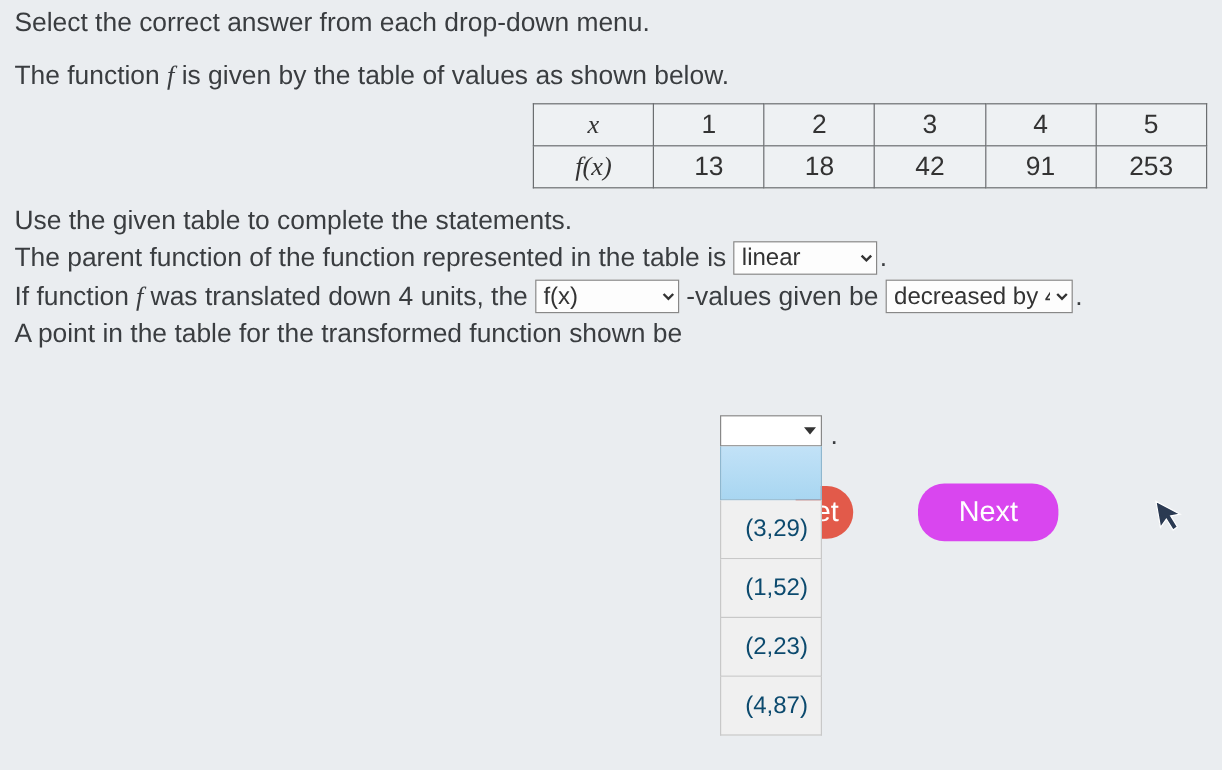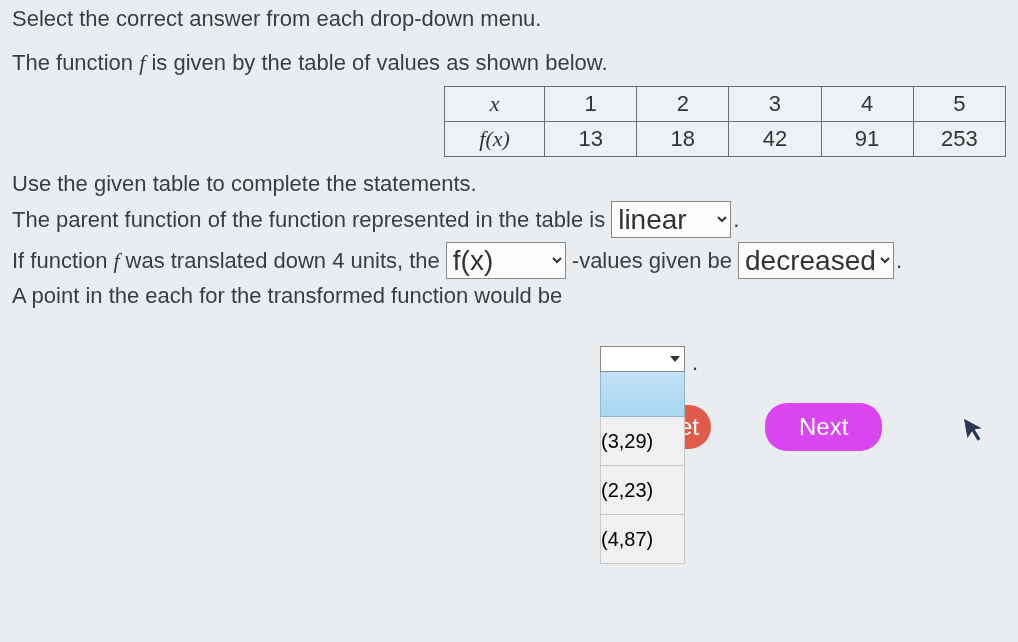--- a/index.html
+++ b/index.html
@@ -48,21 +48,21 @@
   .col-h { width: 100px; }
   .col-d { width: 92px; }
   .stmt-line {
     margin: 4px 0;
     display: flex;
     align-items: center;
     flex-wrap: wrap;
     gap: 6px;
   }
   select {
-    font-size: 28px;
+    font-size: 20px;
     font-family: Arial, Helvetica, sans-serif;
     background: #fdfdfd;
     border: 1px solid #888;
     padding: 1px 2px;
     color: #333;
   }
   .dropdown-open {
     position: absolute;
     left: 600px;
     top: 346px;
@@ -90,26 +90,26 @@
   .dropdown-open .dd-placeholder {
     height: 44px;
     background: linear-gradient(#c2e2f7, #a8d6f1);
     border: 1px solid #8eb7cf;
     border-top: none;
   }
   .dropdown-open .dd-opt {
     height: 48px;
     display: flex;
     align-items: center;
-    padding: 0 0;
+    padding: 0 20px;
     background: #f0f0f0;
     border: 1px solid #c8c8c8;
     border-top: none;
     font-size: 20px;
-    color: #000000;
+    color: #0c4a6e;
   }
   .buttons {
     position: absolute;
     left: 663px;
     top: 403px;
     display: flex;
     align-items: center;
     gap: 54px;
   }
   .btn {
@@ -197,29 +197,30 @@
     <option>f(x)</option>
   </select>
   <span>-values given be</span>
   <select style="width:156px;">
     <option>decreased by 4</option>
   </select>
   <span class="period">.</span>
 </div>
 
 <div class="stmt-line">
-  <span>A point in the each for the transformed function would be</span>
+  <span>A point in the table for the transformed function shown be</span>
 </div>
 
 <span class="line3-period">.</span>
 
 <div class="dropdown-open">
   <div class="dd-sel"></div>
   <div class="dd-placeholder"></div>
   <div class="dd-opt">(3,29)</div>
+  <div class="dd-opt">(1,52)</div>
   <div class="dd-opt">(2,23)</div>
   <div class="dd-opt">(4,87)</div>
 </div>
 
 <div class="buttons">
   <div class="btn btn-reset">et</div>
   <div class="btn btn-next">Next</div>
 </div>
 
 <div class="cursor">

